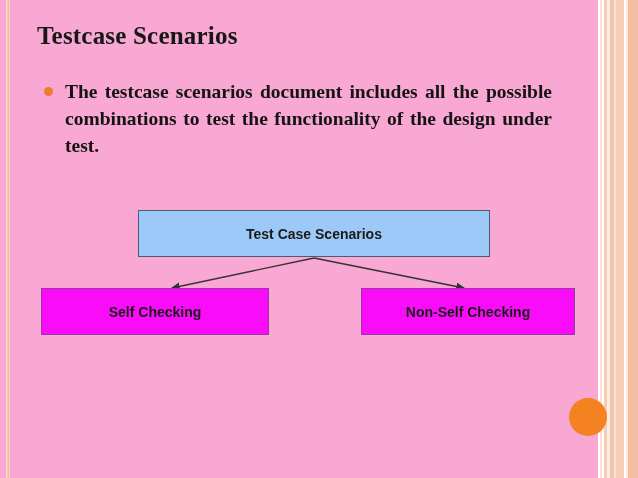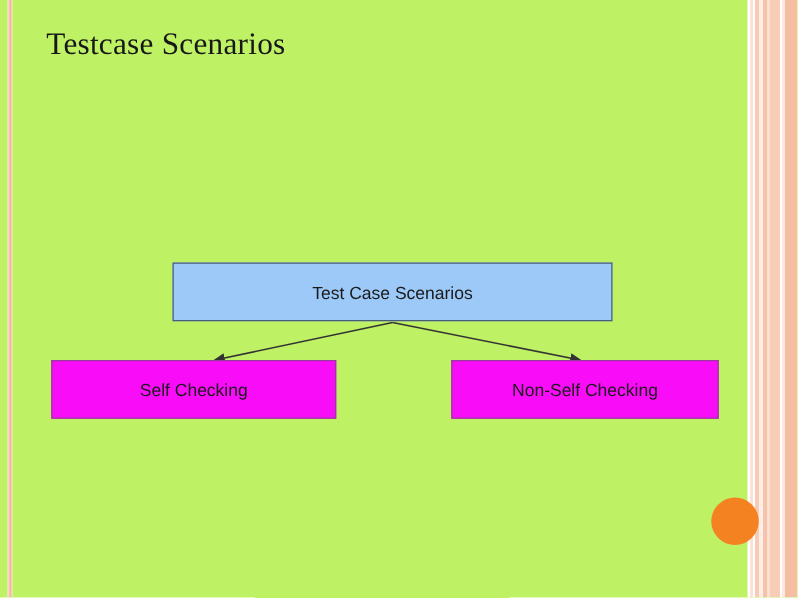--- a/index.html
+++ b/index.html
@@ -7,22 +7,23 @@
     padding: 0;
     background: #ffffff;
   }
   body {
     font-family: "Liberation Serif", "DejaVu Serif", serif;
   }
   .slide {
     position: relative;
     width: 638px;
     height: 478px;
-    background: #bef264;
+    background: #f9a8d4;
     overflow: hidden;
+    font-weight: bold;
   }
 
   
   .left-stripe {
     position: absolute;
     left: 6px;
     top: 0;
     width: 4px;
     height: 478px;
     background: linear-gradient(to right,
@@ -149,20 +150,24 @@
 <body>
 
 <div class="slide">
 
   <div class="left-stripe"></div>
   <div class="right-band"></div>
   <div class="orange-dot"></div>
 
   <div class="page-title">Testcase Scenarios</div>
 
+  <div class="bullet-row">
+    <span class="bullet-dot"></span>
+    <span class="bullet-text">The testcase scenarios document includes all the possible combinations to test the functionality of the design under test.</span>
+  </div>
 
   <div class="diagram">
 
     <svg class="connectors" viewBox="0 0 638 478">
       <defs>
         <marker id="arrowhead" markerWidth="7" markerHeight="7" refX="6" refY="3" orient="auto" markerUnits="strokeWidth">
           <path d="M0,0 L7,3 L0,6 z" fill="#333333"></path>
         </marker>
       </defs>
       <line x1="314" y1="258" x2="172" y2="288" stroke="#333333" stroke-width="1.3" marker-end="url(#arrowhead)"></line>

